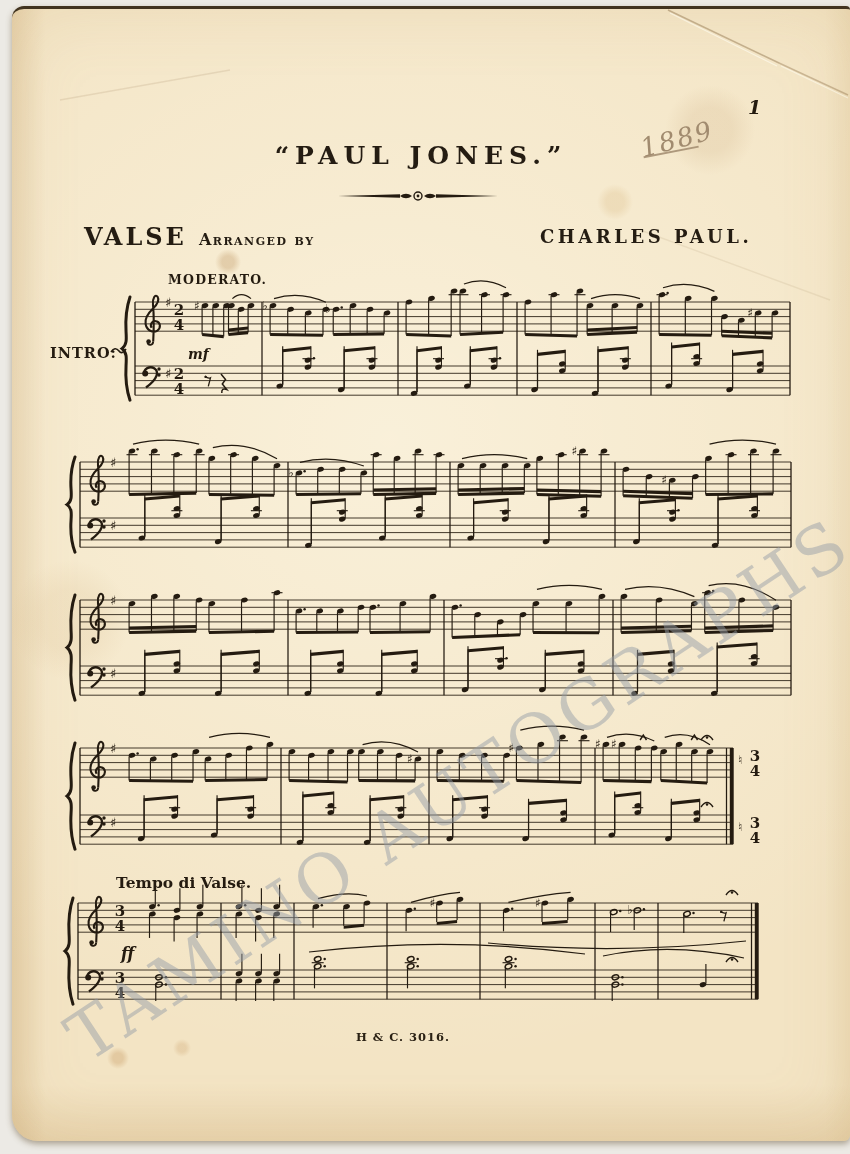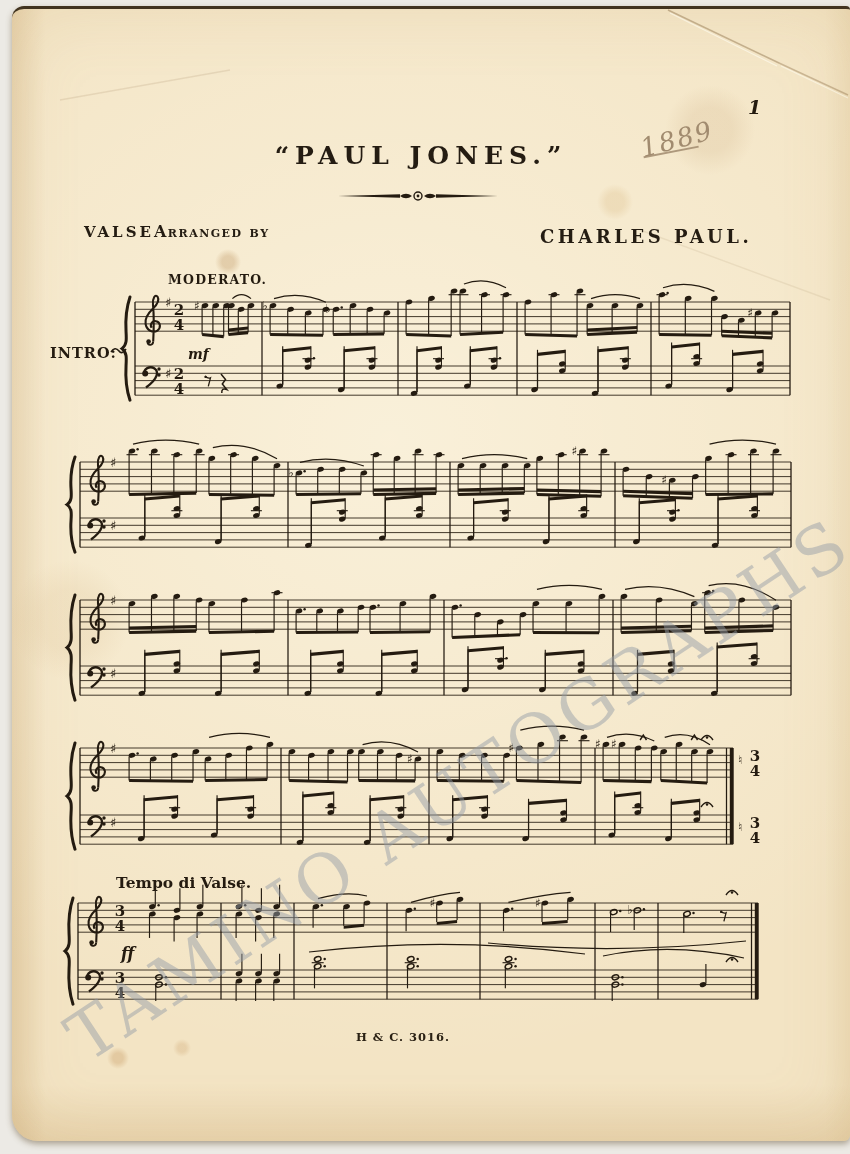--- a/index.html
+++ b/index.html
@@ -26,22 +26,22 @@
   .creases{position:absolute;inset:0;pointer-events:none;}
   .page-number{position:absolute;left:748px;top:96px;font-size:19px;font-weight:bold;font-style:italic;color:#241b10;}
   .hand-year{position:absolute;left:640px;top:124px;transform:rotate(-15deg);
     font-size:26px;font-style:italic;color:#a18b6f;letter-spacing:2px;}
   .hand-year::after{content:"";position:absolute;left:0;bottom:3px;width:56px;height:2px;
     background:rgba(161,139,111,.85);transform:rotate(4deg);}
   .title{position:absolute;left:0;right:0;top:141px;text-align:center;transform:translateX(-4px);
     font-size:25px;font-weight:bold;letter-spacing:6px;color:#241c12;}
   .divider{position:absolute;left:338px;top:188px;}
   .credit{position:absolute;left:84px;top:222px;color:#241c12;}
-  .credit .valse{font-size:15px;font-weight:bold;letter-spacing:3px;text-align:center;}
-  .credit .arr{font-size:16px;font-weight:bold;font-variant:small-caps;letter-spacing:1.5px;}
+  .credit .valse{font-size:24px;font-weight:bold;letter-spacing:3px;text-align:center;}
+  .credit .arr{font-size:16px;font-weight:bold;font-variant:small-caps;letter-spacing:1.5px;margin-left:12px;}
   .composer{position:absolute;left:540px;top:226px;font-size:18px;font-weight:bold;letter-spacing:3.5px;color:#241c12;}
   .watermark{position:absolute;left:74px;top:1005px;transform:rotate(-33.5deg);transform-origin:0 50%;
     font-size:68px;letter-spacing:5px;color:rgba(148,156,167,.48);white-space:nowrap;pointer-events:none;}
   .plate{position:absolute;left:0;right:0;top:1030px;text-align:center;transform:translateX(-22px);
     font-size:11.5px;font-weight:bold;letter-spacing:1px;color:#2a2114;}
   svg.music{position:absolute;left:0;top:0;}
   svg text{fill:#241b10;}
   .t-tempo{font:bold 12.5px "DejaVu Serif",serif;letter-spacing:1.2px;}
   .t-label{font:bold 14.5px "DejaVu Serif",serif;letter-spacing:1px;}
   .t-dyn{font:italic bold 14px "DejaVu Serif",serif;}

